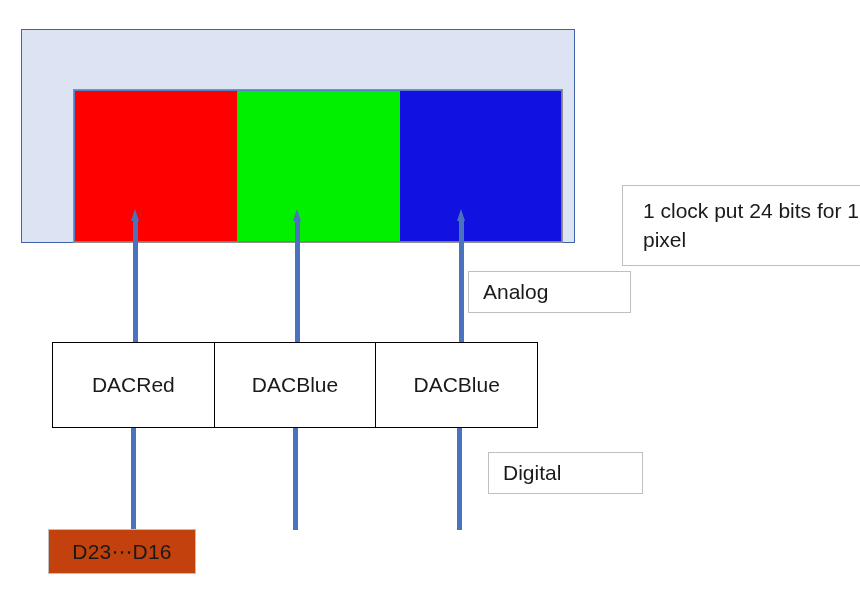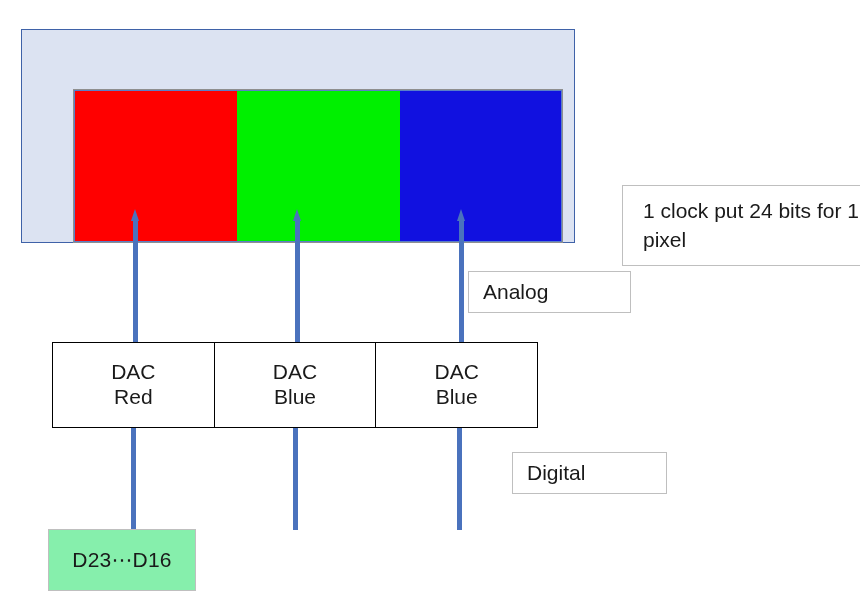--- a/index.html
+++ b/index.html
@@ -88,39 +88,39 @@
     width: 486px;
     height: 86px;
     display: flex;
     box-sizing: border-box;
     border: 1.6px solid #000000;
     background: #ffffff;
   }
   .dac-cell {
     flex: 1 1 0;
     display: flex;
-    flex-direction: column;
+    flex-direction: row;
     align-items: center;
     justify-content: center;
     box-sizing: border-box;
     border-right: 1.6px solid #000000;
     font-size: 21px;
     line-height: 1.18;
     color: #1a1a1a;
   }
   .dac-cell:last-child { border-right: none; }
 
   
   .bit-box {
     position: absolute;
     top: 529px;
-    height: 62px;
+    height: 45px;
     box-sizing: border-box;
     border: 1px solid #bfbfbf;
-    background: #86efac;
+    background: #c2410c;
     display: flex;
     align-items: center;
     justify-content: center;
     font-size: 21px;
     color: #1a1a1a;
     letter-spacing: 0.2px;
   }
   .bit-1 { left: 48px;  width: 148px; }
   .bit-2 { left: 210px; width: 136px; }
   .bit-3 { left: 381px; width: 164px; }
@@ -147,21 +147,21 @@
   }
   .caption-analog {
     left: 468px;
     top: 271px;
     width: 163px;
     height: 42px;
     padding-left: 14px;
     align-items: center;
   }
   .caption-digital {
-    left: 512px;
+    left: 488px;
     top: 452px;
     width: 155px;
     height: 42px;
     padding-left: 14px;
   }
 </style>
 </head>
 <body>
 
 <div id="canvas">

